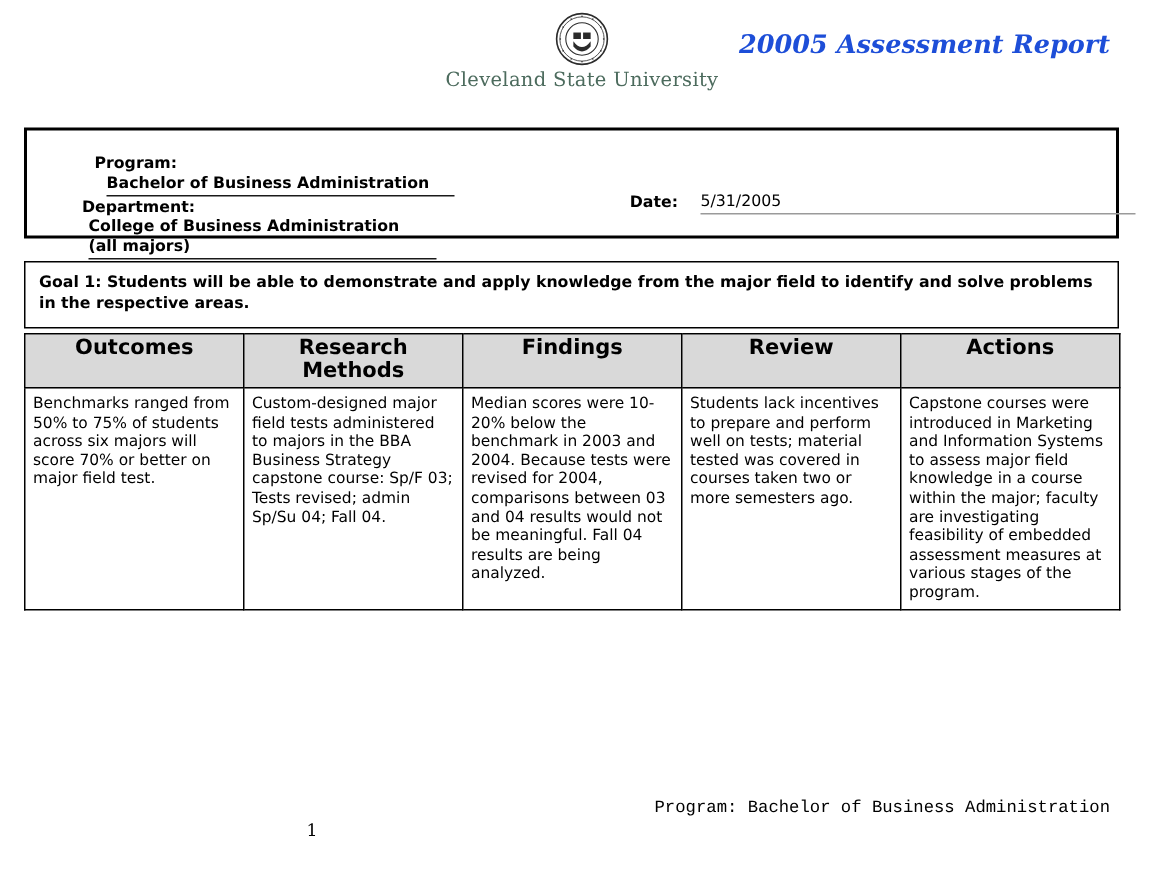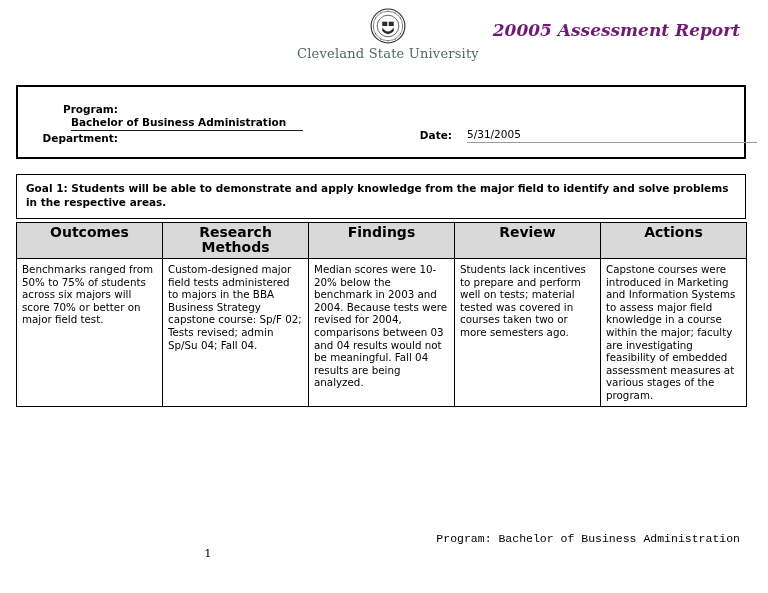--- a/index.html
+++ b/index.html
@@ -46,21 +46,21 @@
     white-space: nowrap;
   }
   .report-title {
     position: absolute;
     right: 28px;
     top: 20px;
     font-family: "DejaVu Serif", serif;
     font-weight: bold;
     font-style: italic;
     font-size: 17px;
-    color: #701a75;
+    color: #1d4ed8;
     white-space: nowrap;
   }
 
   
   .info-box {
     position: absolute;
     left: 16px;
     top: 85px;
     width: 730px;
     height: 74px;
@@ -95,21 +95,21 @@
   }
   .info-value.bold { font-weight: bold; }
   .rule-dark { border-bottom: 1.6px solid #1a1a1a; }
   .rule-light { border-bottom: 1px solid #9a9a9a; }
 
   
   .f-program    { left: 38px;  top: 15px; flex-direction: column;  }
   .f-program .info-label     { width: 62px; }
   .f-program .info-value-wrap{ width: 232px; }
 
-  .f-department { left: 14px;  top: 38px; flex-direction: column;  }
+  .f-department { left: 26px;  top: 38px; flex-direction: column;  }
   .f-department .info-label     { width: 86px; padding-top: 7px; }
   .f-department .info-value-wrap{ width: 232px; }
 
   .f-completed  { left: 348px; top: 15px; }
   .f-completed .info-label      { width: 86px; }
   .f-completed .info-value-wrap { width: 290px; }
 
   .f-date       { left: 348px; top: 41px; }
   .f-date .info-label      { width: 86px; }
   .f-date .info-value-wrap { width: 290px; }
@@ -225,20 +225,24 @@
 
     <div class="info-field f-program">
       <div class="info-label">Program:</div>
       <div class="info-value-wrap rule-dark">
         <div class="info-value bold">Bachelor of Business Administration</div>
       </div>
     </div>
 
     <div class="info-field f-department">
       <div class="info-label">Department:</div>
+      <div class="info-value-wrap rule-dark">
+        <div class="info-value bold">College of Business Administration
+(all majors)</div>
+      </div>
     </div>
 
 
     <div class="info-field f-date">
       <div class="info-label">Date:</div>
       <div class="info-value-wrap rule-light">
         <div class="info-value">5/31/2005</div>
       </div>
     </div>
 
@@ -265,21 +269,21 @@
       <th>Review</th>
       <th>Actions</th>
     </tr>
   </thead>
   <tbody>
     <tr>
       <td>
         <div class="cell-text">Benchmarks ranged from 50% to 75% of students across six majors will score 70% or better on major field test.</div>
       </td>
       <td>
-        <div class="cell-text">Custom-designed major field tests administered to majors in the BBA Business Strategy capstone course: Sp/F 02; Tests revised; admin Sp/Su 04; Fall 04.</div>
+        <div class="cell-text">Custom-designed major field tests administered to majors in the BBA Business Strategy capstone course: Sp/F 03; Tests revised; admin Sp/Su 04; Fall 04.</div>
       </td>
       <td>
         <div class="cell-text">Median scores were 10-20% below the benchmark in 2003 and 2004.  Because tests were revised for 2004, comparisons between 03 and 04 results would not be meaningful.  Fall 04 results are being analyzed.</div>
       </td>
       <td>
         <div class="cell-text">Students lack incentives to prepare and perform well on tests; material tested was covered in courses taken two or more semesters ago.</div>
       </td>
       <td>
         <div class="cell-text">Capstone courses were introduced in Marketing and Information Systems to assess major field knowledge in a course within the major; faculty are investigating feasibility of embedded assessment measures at various stages of the program.</div>
       </td>

